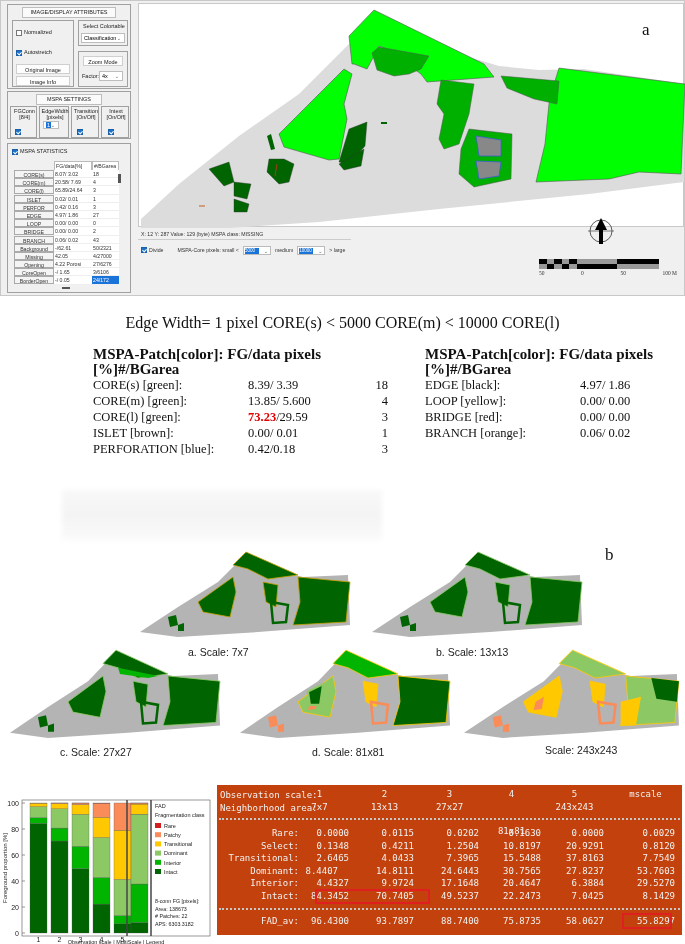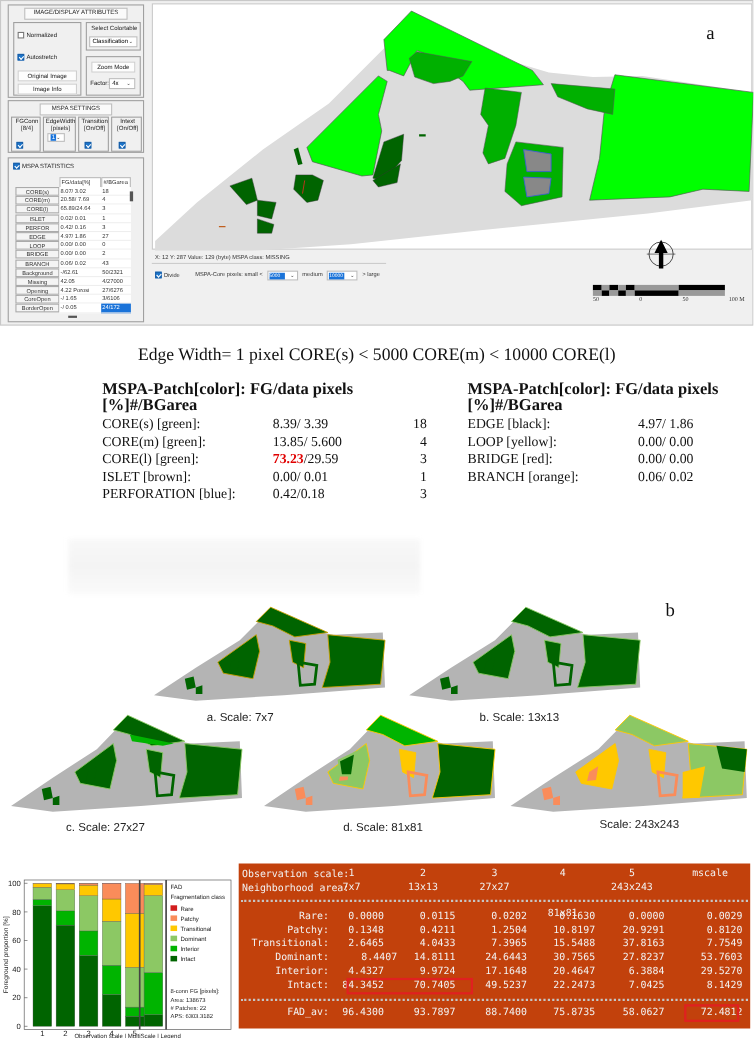--- a/index.html
+++ b/index.html
@@ -488,36 +488,36 @@
     <div class="cell" style="top:17px;left:335px;width:45px;text-align:center;">243x243</div>
     <div class="cell" style="top:17px;left:406px;width:45px;text-align:center;"></div>
     <div class="sep" style="top:33px;"></div>
     <div class="cell" style="top:43px;left:0;width:82px;">Rare:</div>
     <div class="cell" style="top:43px;left:80px;width:52px;">0.0000</div>
     <div class="cell" style="top:43px;left:145px;width:52px;">0.0115</div>
     <div class="cell" style="top:43px;left:210px;width:52px;">0.0202</div>
     <div class="cell" style="top:43px;left:272px;width:52px;">0.1630</div>
     <div class="cell" style="top:43px;left:335px;width:52px;">0.0000</div>
     <div class="cell" style="top:43px;left:406px;width:52px;">0.0029</div>
-    <div class="cell" style="top:55.6px;left:0;width:82px;">Patchy:</div>
+    <div class="cell" style="top:55.6px;left:0;width:82px;">Select:</div>
     <div class="cell" style="top:55.6px;left:80px;width:52px;">0.1348</div>
     <div class="cell" style="top:55.6px;left:145px;width:52px;">0.4211</div>
     <div class="cell" style="top:55.6px;left:210px;width:52px;">1.2504</div>
     <div class="cell" style="top:55.6px;left:272px;width:52px;">10.8197</div>
     <div class="cell" style="top:55.6px;left:335px;width:52px;">20.9291</div>
     <div class="cell" style="top:55.6px;left:406px;width:52px;">0.8120</div>
     <div class="cell" style="top:68.2px;left:0;width:82px;text-align:right;">Transitional:</div>
     <div class="cell" style="top:68.2px;left:80px;width:52px;">2.6465</div>
     <div class="cell" style="top:68.2px;left:145px;width:52px;">4.0433</div>
     <div class="cell" style="top:68.2px;left:210px;width:52px;">7.3965</div>
     <div class="cell" style="top:68.2px;left:272px;width:52px;">15.5488</div>
     <div class="cell" style="top:68.2px;left:335px;width:52px;">37.8163</div>
     <div class="cell" style="top:68.2px;left:406px;width:52px;">7.7549</div>
     <div class="cell" style="top:80.8px;left:0;width:82px;">Dominant:</div>
-    <div class="cell" style="top:80.8px;left:92px;width:52px;">8.4407</div>
+    <div class="cell" style="top:80.8px;left:69px;width:52px;">8.4407</div>
     <div class="cell" style="top:80.8px;left:145px;width:52px;">14.8111</div>
     <div class="cell" style="top:80.8px;left:210px;width:52px;">24.6443</div>
     <div class="cell" style="top:80.8px;left:272px;width:52px;">30.7565</div>
     <div class="cell" style="top:80.8px;left:335px;width:52px;">27.8237</div>
     <div class="cell" style="top:80.8px;left:406px;width:52px;">53.7603</div>
     <div class="cell" style="top:93.4px;left:0;width:82px;">Interior:</div>
     <div class="cell" style="top:93.4px;left:80px;width:52px;">4.4327</div>
     <div class="cell" style="top:93.4px;left:145px;width:52px;">9.9724</div>
     <div class="cell" style="top:93.4px;left:210px;width:52px;">17.1648</div>
     <div class="cell" style="top:93.4px;left:272px;width:52px;">20.4647</div>
@@ -530,16 +530,16 @@
     <div class="cell" style="top:106px;left:272px;width:52px;">22.2473</div>
     <div class="cell" style="top:106px;left:335px;width:52px;">7.0425</div>
     <div class="cell" style="top:106px;left:406px;width:52px;">8.1429</div>
     <div class="sep" style="top:123px;"></div>
     <div class="cell" style="top:131px;left:0;width:82px;">FAD_av:</div>
     <div class="cell" style="top:131px;left:80px;width:52px;">96.4300</div>
     <div class="cell" style="top:131px;left:145px;width:52px;">93.7897</div>
     <div class="cell" style="top:131px;left:210px;width:52px;">88.7400</div>
     <div class="cell" style="top:131px;left:272px;width:52px;">75.8735</div>
     <div class="cell" style="top:131px;left:335px;width:52px;">58.0627</div>
-    <div class="cell" style="top:131px;left:406px;width:52px;">72.4812</div>
+    <div class="cell" style="top:131px;left:406px;width:52px;">55.8297</div>
     <div class="hlbox" style="top:104px;left:98px;width:115px;height:15px;"></div>
     <div class="hlbox" style="top:128px;left:405px;width:50px;height:16px;"></div>
   </div>
 
 </body></html>

